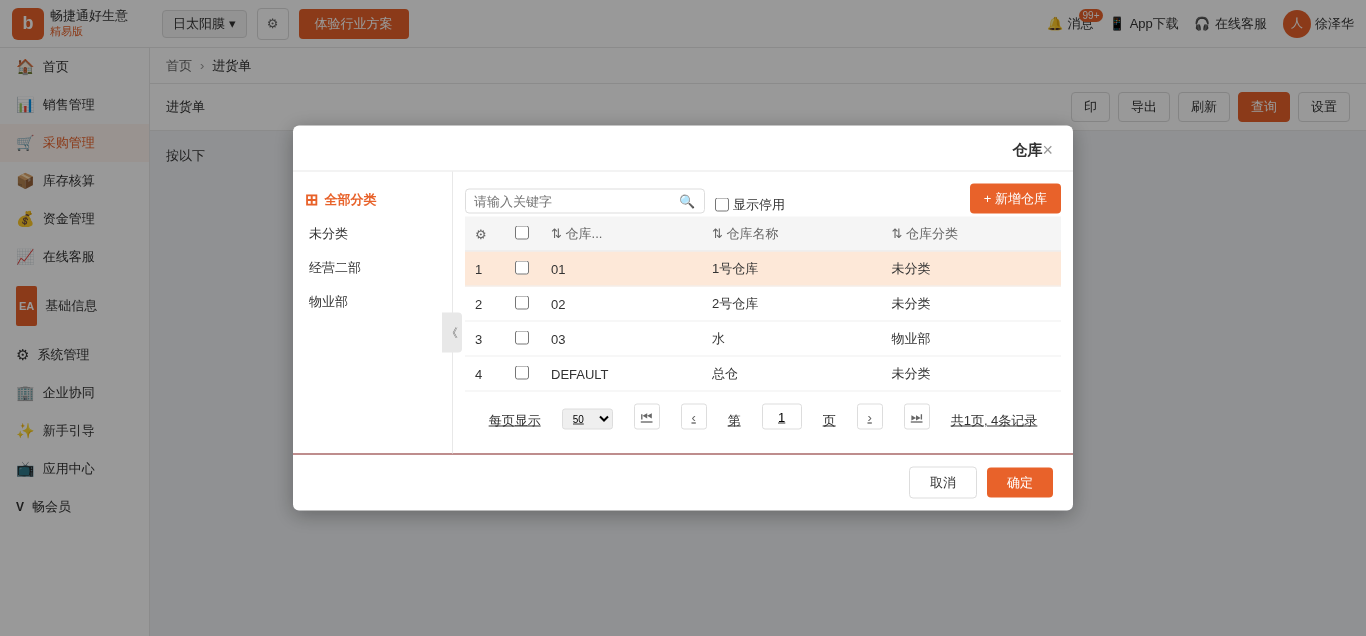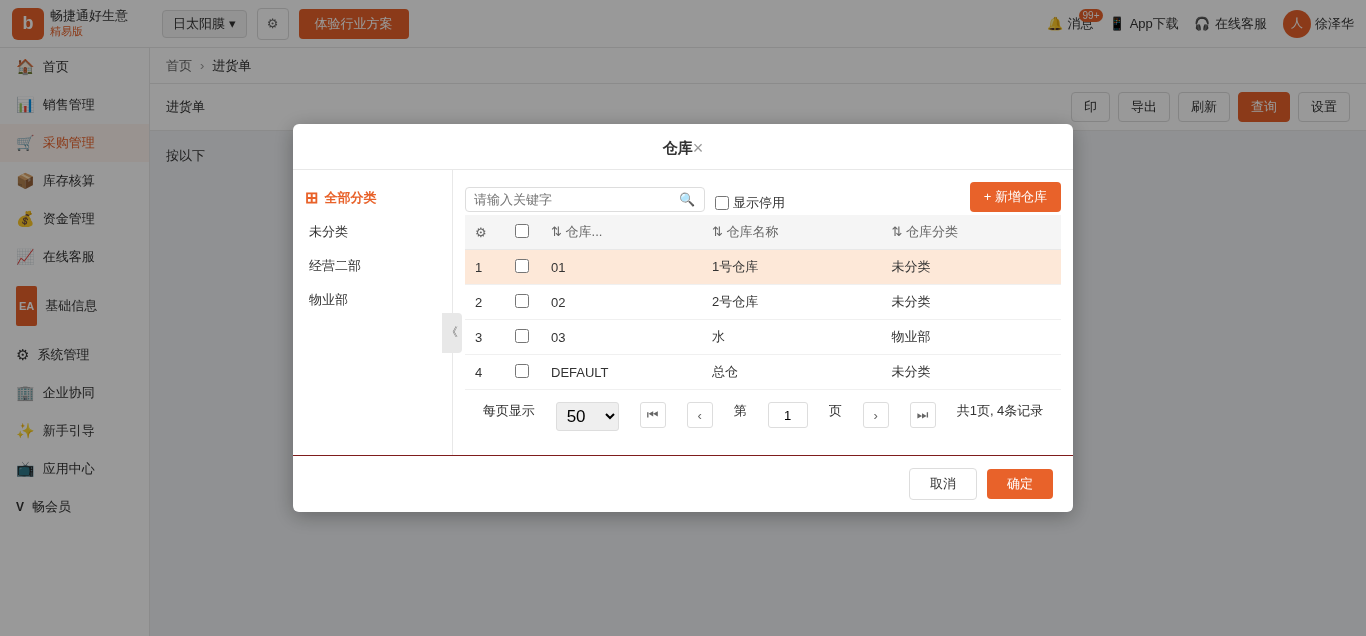--- a/index.html
+++ b/index.html
@@ -97,21 +97,21 @@
     }
 
     
     .modal {
       position: fixed; top: 50%; left: 50%; transform: translate(-50%, -50%);
       background: #fff; border-radius: 6px; z-index: 200;
       width: 780px; box-shadow: 0 4px 20px rgba(0,0,0,0.3);
       display: flex; flex-direction: column;
     }
     .modal-header {
-      display: flex; align-items: center; justify-content: center;
+      display: flex; align-items: center; justify-content: flex-end;
       padding: 14px 20px 10px;
       border-bottom: 1px solid #e8e8e8;
     }
     .modal-title { font-size: 15px; font-weight: bold; color: #333; }
     .modal-close { cursor: pointer; color: #999; font-size: 18px; }
 
     .modal-body { display: flex; flex: 1; min-height: 0; }
 
     
     .category-panel {
@@ -158,35 +158,35 @@
     .data-table { width: 100%; border-collapse: collapse; font-size: 13px; }
     .data-table th {
       background: #f5f5f5; padding: 8px 10px;
       border-bottom: 1px solid #e8e8e8; color: #666; text-align: left; font-weight: normal;
     }
     .data-table td { padding: 8px 10px; border-bottom: 1px solid #f0f0f0; color: #333; }
     .data-table tr.highlighted { background: #fde8d8; }
 
     
     .pagination {
-      display: flex; align-items: flex-start; justify-content: center;
-      gap: 21px; padding: 12px 0; font-size: 13px; color: #333;
+      display: flex; align-items: flex-end; justify-content: center;
+      gap: 21px; padding: 12px 0; font-size: 13px; color: #333; text-decoration: underline;
     }
     .page-btn {
       width: 26px; height: 26px; border: 1px solid #ddd; border-radius: 3px;
       display: flex; align-items: center; justify-content: center;
       cursor: pointer; background: #fff; color: #666;
     }
     .page-input {
       width: 40px; height: 26px; border: 1px solid #ddd; border-radius: 3px;
       text-align: center; font-size: 13px; outline: none;
     }
     .page-select {
       border: 1px solid #ddd; border-radius: 3px; padding: 3px 6px;
-      font-size: 17px; outline: none;
+      font-size: 10px; outline: none;
     }
 
     
     .modal-footer {
       display: flex; align-items: center; justify-content: flex-end;
       padding: 12px 20px; border-top: 1px solid #7f1d1d; gap: 10px;
     }
     .cancel-btn {
       background: #fff; color: #333; border: 1px solid #ddd; border-radius: 4px;
       padding: 6px 20px; cursor: pointer; font-size: 13px;

